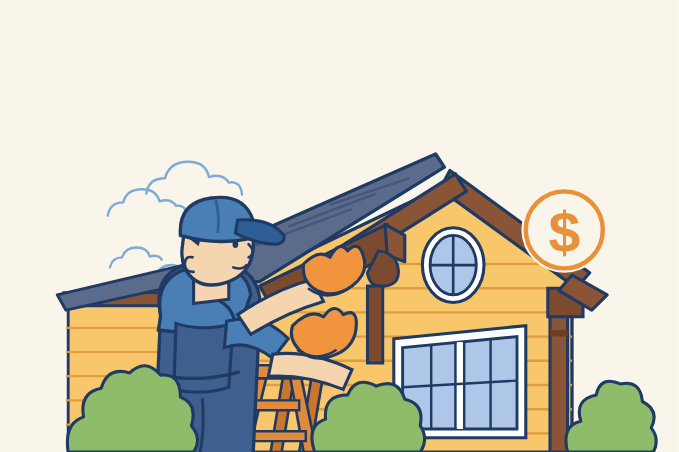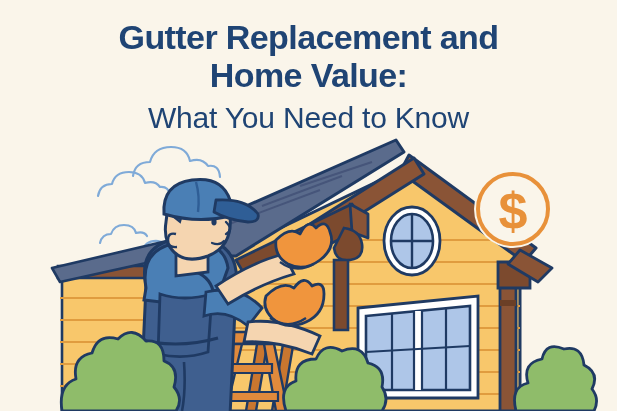--- a/index.html
+++ b/index.html
@@ -247,19 +247,14 @@
 
       <g>
         <circle cx="513" cy="209" r="39" fill="#FAF5EA"></circle>
         <circle cx="513" cy="209" r="35" fill="none" stroke="#E8913A" stroke-width="4"></circle>
         <text x="513" y="229" text-anchor="middle" font-family="Liberation Sans, sans-serif" font-size="52" font-weight="bold" fill="#E8913A">$</text>
       </g>
 
     </g>
   </svg>
 
-  <div id="headline">
-    <span class="title-line">Gutter Replacement and</span>
-    <span class="title-line">Home Value:</span>
-    <span class="subtitle-line">What You Need to Know</span>
-  </div>
 
 </div>
 
 </body></html>

